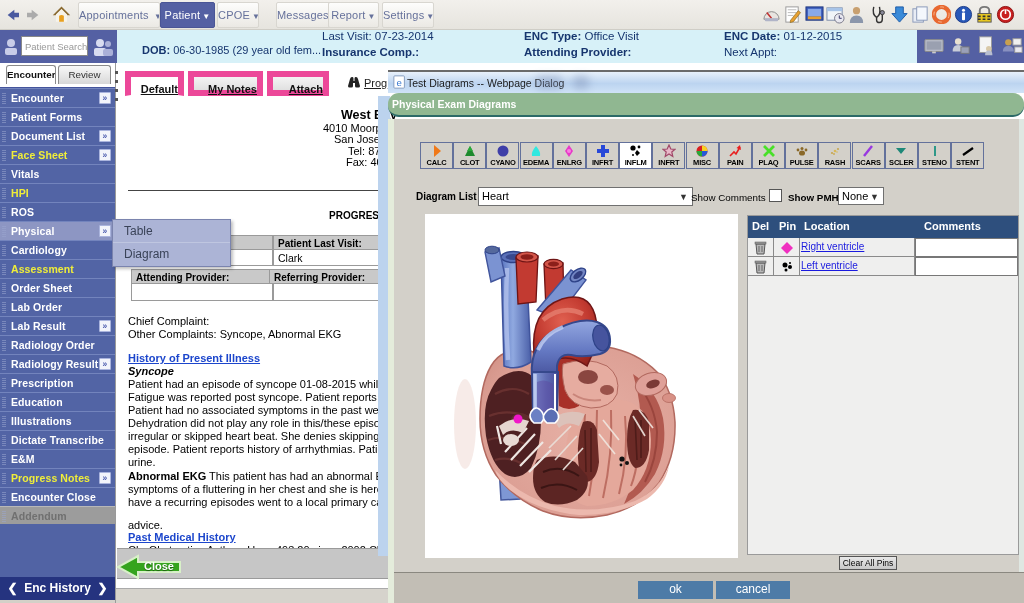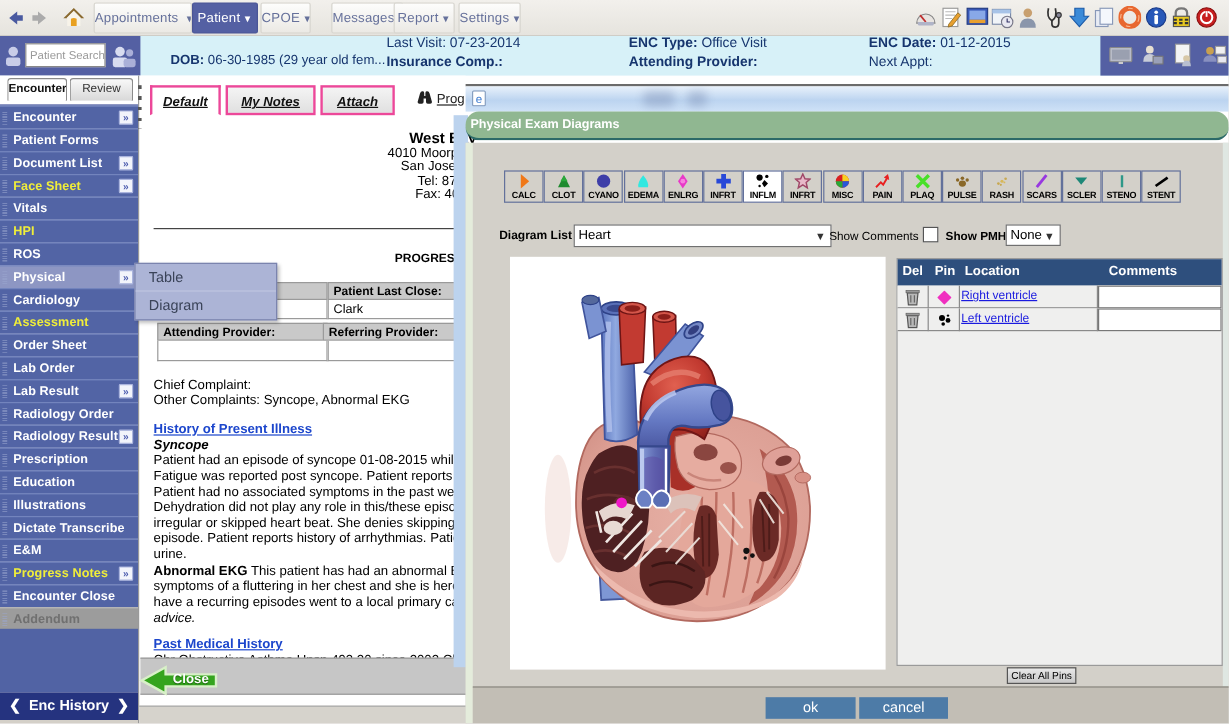--- a/index.html
+++ b/index.html
@@ -33,21 +33,21 @@
 .sitem .arr { position:absolute; right:4px; top:3px; width:12px; height:12px; background:#f2f4fb; border:1px solid #aab4dd; color:#4a5aad; font-size:8.5px; line-height:11px; text-align:center; border-radius:1px; }
 .syellow { color:#f0ee39; }
 .sphys { background:#8d96c3; }
 .sgray { background:#9c9c9c; color:#707070; border-top:1px solid #b8b8b8; }
 #sfill { position:absolute; left:0; top:461px; width:115px; height:53px; background:#5163a4; }
 #enchist { position:absolute; left:0; top:514px; width:115px; height:23px; background:#25337f; color:#fff; font-size:12px; font-weight:bold; text-align:center; line-height:23px; }
 #belowhist { position:absolute; left:0; top:537px; width:115px; height:3px; background:#d4d0c8; }
 
 
 #main { position:absolute; left:115px; top:63px; width:273px; height:540px; background:#fff; border-left:1px solid #9a9a9a; }
-.ctab { position:absolute; top:8px; height:25px; border:2px solid #ec4899; background:linear-gradient(#f4f4f4,#e0e0e0); font-size:11px; font-weight:bold; text-decoration:underline; text-align:center; line-height:24px; color:#111;font-style:italic; }
+.ctab { position:absolute; top:8px; height:25px; border:6px solid #ec4899; background:linear-gradient(#f4f4f4,#e0e0e0); font-size:11px; font-weight:bold; text-decoration:underline; text-align:right; line-height:24px; color:#111; }
 #ctab1 { left:9px; width:59px; background:#fff; border-bottom:1px solid #fff; }
 #ctab2 { left:72px; width:75px; }
 #ctab3 { left:151px; width:62px; }
 #binoc { position:absolute; left:231px; top:11px; }
 #progtxt { position:absolute; left:248px; top:14px; font-size:11px; color:#222;text-decoration:underline; }
 .note { position:absolute; color:#000; font-size:11px; white-space:nowrap; }
 .bold { font-weight:bold; }
 .blue-link { color:#1c46cc; font-weight:bold; text-decoration:underline; }
 #notehr { position:absolute; left:12px; top:127px; width:261px; border-top:1.5px solid #444; }
 .gcell { position:absolute; background:#c9c9c9; border:1px solid #9a9a9a; font-size:10px; font-weight:bold; padding:2px 0 0 4px; color:#000; white-space:nowrap; overflow:hidden; }
@@ -269,21 +269,21 @@
 
     <div class="note bold" style="left:225px; top:45px; font-size:12.5px;">West Bay</div>
     <div class="note" style="left:207px; top:59px;">4010 Moorpark</div>
     <div class="note" style="left:218px; top:70px;">San Jose, C</div>
     <div class="note" style="left:232px; top:82px;">Tel: 877</div>
     <div class="note" style="left:230px; top:93px;">Fax: 408</div>
     <div id="notehr"></div>
     <div class="note bold" style="left:213px; top:147px; font-size:10px;">PROGRESS NO</div>
 
     <div class="gcell" style="left:15px; top:172px; width:142px; height:15px;"></div>
-    <div class="gcell" style="left:157px; top:172px; width:116px; height:15px;">Patient Last Close:</div>
+    <div class="gcell" style="left:157px; top:172px; width:116px; height:15px;">Patient Last Visit:</div>
     <div class="wcell" style="left:15px; top:187px; width:142px; height:16px;"></div>
     <div class="wcell" style="left:157px; top:187px; width:116px; height:16px;">Clark</div>
     <div class="gcell" style="left:15px; top:206px; width:142px; height:15px;">Attending Provider:</div>
     <div class="gcell" style="left:153px; top:206px; width:116px; height:15px;">Referring Provider:</div>
     <div class="wcell" style="left:15px; top:221px; width:142px; height:17px;"></div>
     <div class="wcell" style="left:157px; top:221px; width:116px; height:17px;"></div>
 
     <div class="note" style="left:12px; top:252px;">Chief Complaint:</div>
     <div class="note" style="left:12px; top:265px;">Other Complaints: Syncope, Abnormal EKG</div>
     <div class="note blue-link" style="left:12px; top:289px;">History of Present Illness</div>
@@ -291,21 +291,21 @@
     <div class="note" style="left:12px; top:315px;">Patient had an episode of syncope 01-08-2015 while she was at w</div>
     <div class="note" style="left:12px; top:328px;">Fatigue was reported post syncope. Patient reports passing out fo</div>
     <div class="note" style="left:12px; top:341px;">Patient had no associated symptoms in the past week or month. S</div>
     <div class="note" style="left:12px; top:354px;">Dehydration did not play any role in this/these episode/s. She has</div>
     <div class="note" style="left:12px; top:367px;">irregular or skipped heart beat. She denies skipping meals. Patien</div>
     <div class="note" style="left:12px; top:380px;">episode. Patient reports history of arrhythmias. Patient denies hist</div>
     <div class="note" style="left:12px; top:393px;">urine.</div>
     <div class="note" style="left:12px; top:407px;"><b>Abnormal EKG</b> This patient has had an abnormal EKG 2 times in t</div>
     <div class="note" style="left:12px; top:420px;">symptoms of a fluttering in her chest and she is here to see if we c</div>
     <div class="note" style="left:12px; top:433px;">have a recurring episodes went to a local primary care physician d</div>
-    <div class="note" style="left:12px; top:446px;font-style:italic;">advice.</div>
+    <div class="note" style="left:12px; top:456px;">advice.</div>
     <div class="note blue-link" style="left:12px; top:468px;">Past Medical History</div>
     <div class="note" style="left:12px; top:481px;">Chr Obstructive Asthma Unsp 493.20 since 2002 Chronic</div>
     <div id="closebar"></div>
       <div style="position:absolute; left:0; top:525px; width:273px; height:15px; background:#d6d3cc; border-top:1px solid #aaa;"></div>
     <svg id="closearrow" width="70" height="30" viewBox="0 0 70 30">
         <path d="M24 4 L24 10 L66 10 L66 20 L24 20 L24 26 L4 15 Z" fill="#35a41e" stroke="#d8f0c8" stroke-width="2"></path>
       </svg>
     <div class="note bold" style="left:28px; top:497px; color:#fff; font-size:11px; z-index:5; text-shadow:0 1px 1px #1a5c0c;">Close</div>
   </div>
   <div id="scrollstrip"></div>
@@ -315,20 +315,21 @@
     <div class="pitem">Diagram</div>
   </div>
 
   <div id="dialog">
     <div id="dlg-top"></div>
     <div id="dlg-title">
       <svg class="ticon" viewBox="0 0 16 16">
           <rect x="1" y="1" width="12" height="14" rx="1" fill="#fff" stroke="#7a94b8"></rect>
           <text x="4" y="12" font-size="11" fill="#3a7ad0" font-family="Liberation Sans">e</text>
         </svg>
+      <span class="ttext">Test Diagrams -- Webpage Dialog</span>
       <div class="smudge" style="left:148px"></div>
       <div class="smudge" style="left:185px; width:16px;"></div>
     </div>
     <div id="dlg-green">Physical Exam Diagrams</div>
     <div id="dlg-body">
       <div id="toolbar">
           <div class="tbtn" style="left:0px">
             <svg width="14" height="14" viewBox="0 0 14 14">
               <path d="M4 1 L11 7 L4 13 Z" fill="#f07818"></path>
             </svg>

